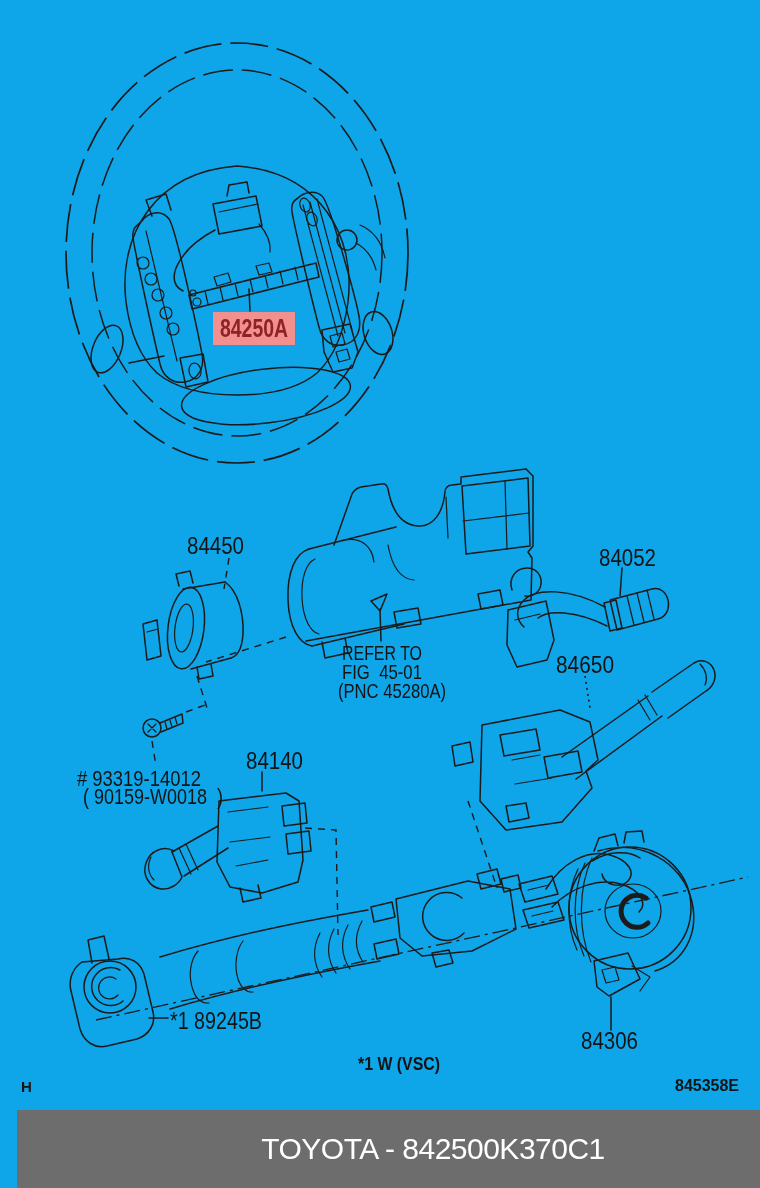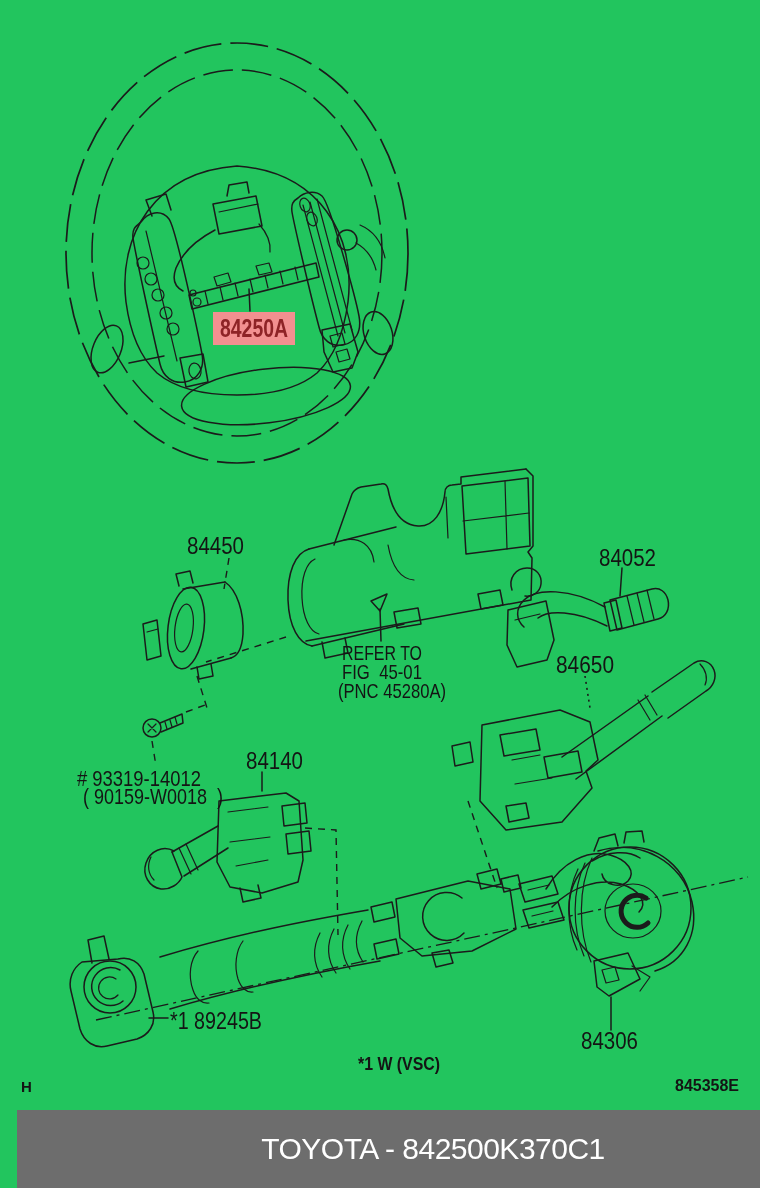--- a/index.html
+++ b/index.html
@@ -1,16 +1,16 @@
 <!DOCTYPE html>
 <html><head>
 <meta charset="utf-8">
 <style>
   html,body{margin:0;padding:0;background:#ffffff;}
-  .page{position:relative;width:760px;height:1188px;background:#22c55e;overflow:hidden;
+  .page{position:relative;width:760px;height:1188px;background:#0ea5e9;overflow:hidden;
         font-family:"Liberation Sans",sans-serif;}
   svg{display:block;}
   
   .ln{fill:none;stroke:#1b1b1b;stroke-width:1.5;stroke-linecap:round;stroke-linejoin:round;}
   .thin{fill:none;stroke:#1b1b1b;stroke-width:1.2;stroke-linecap:round;stroke-linejoin:round;}
   .ld{fill:none;stroke:#1b1b1b;stroke-width:1.7;stroke-dasharray:38 9;}
   .ld2{fill:none;stroke:#1b1b1b;stroke-width:1.5;stroke-dasharray:30 9;}
   .dsh{fill:none;stroke:#1b1b1b;stroke-width:1.4;stroke-dasharray:7 6;}
   .dot{fill:none;stroke:#1b1b1b;stroke-width:1.6;stroke-dasharray:2 4;}
   .dd{fill:none;stroke:#1b1b1b;stroke-width:1.3;stroke-dasharray:16 5 3 5;}

